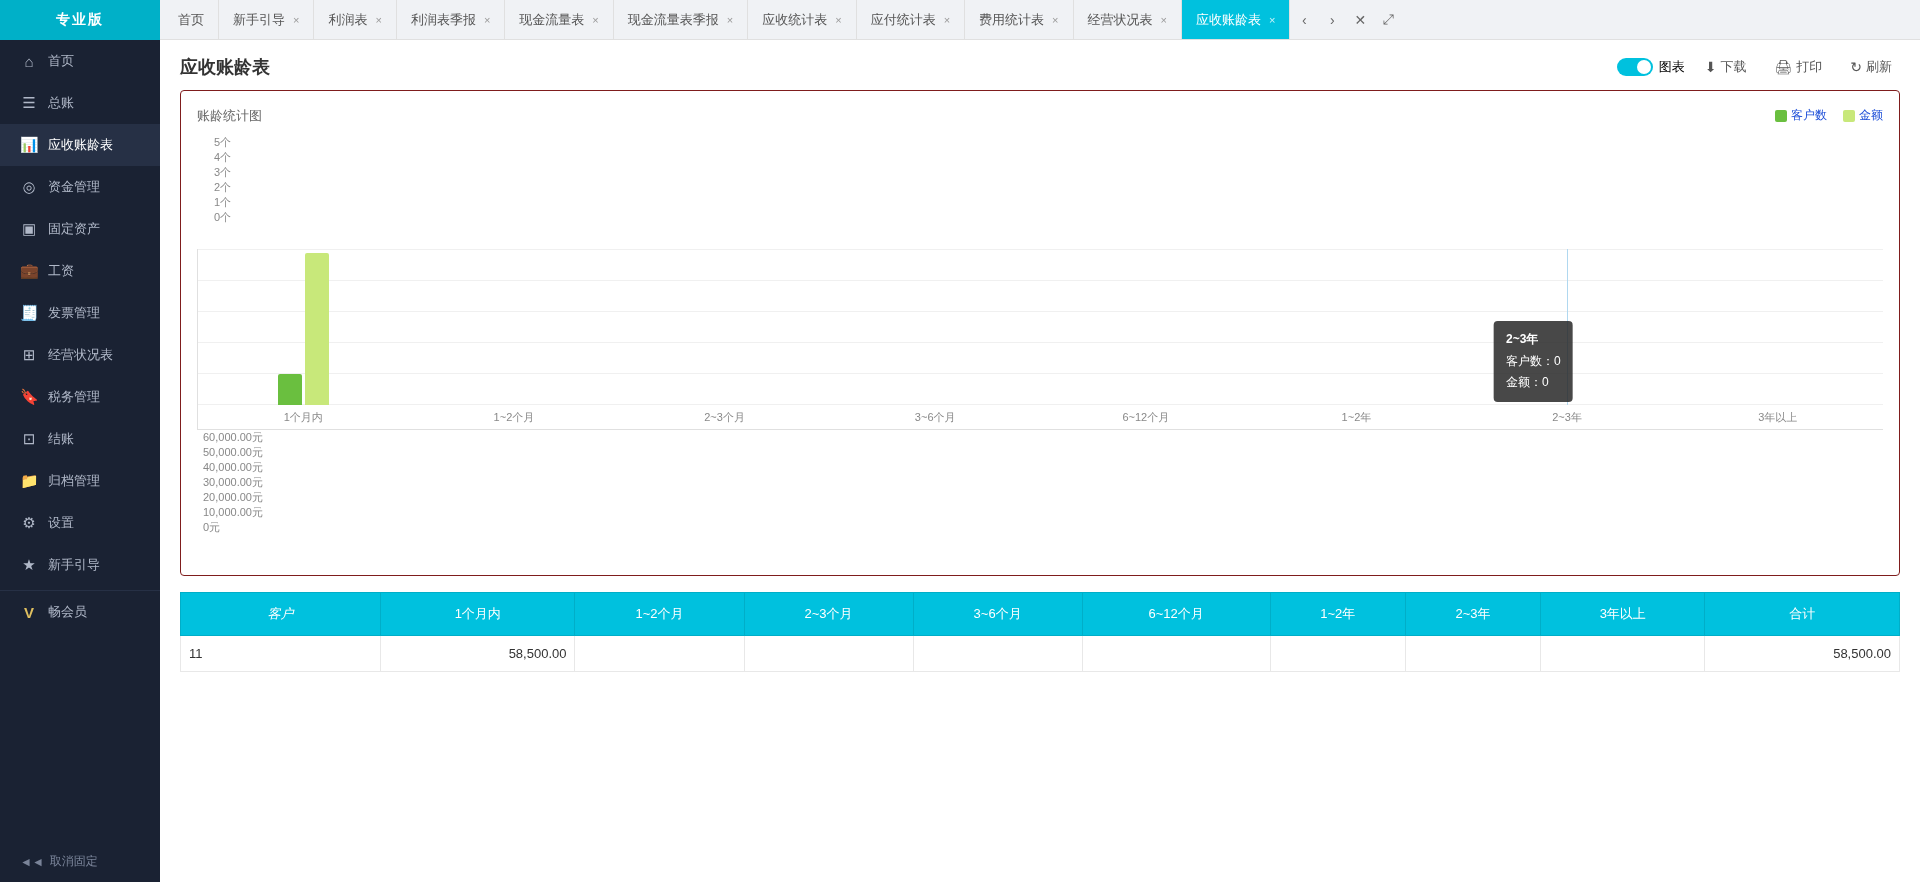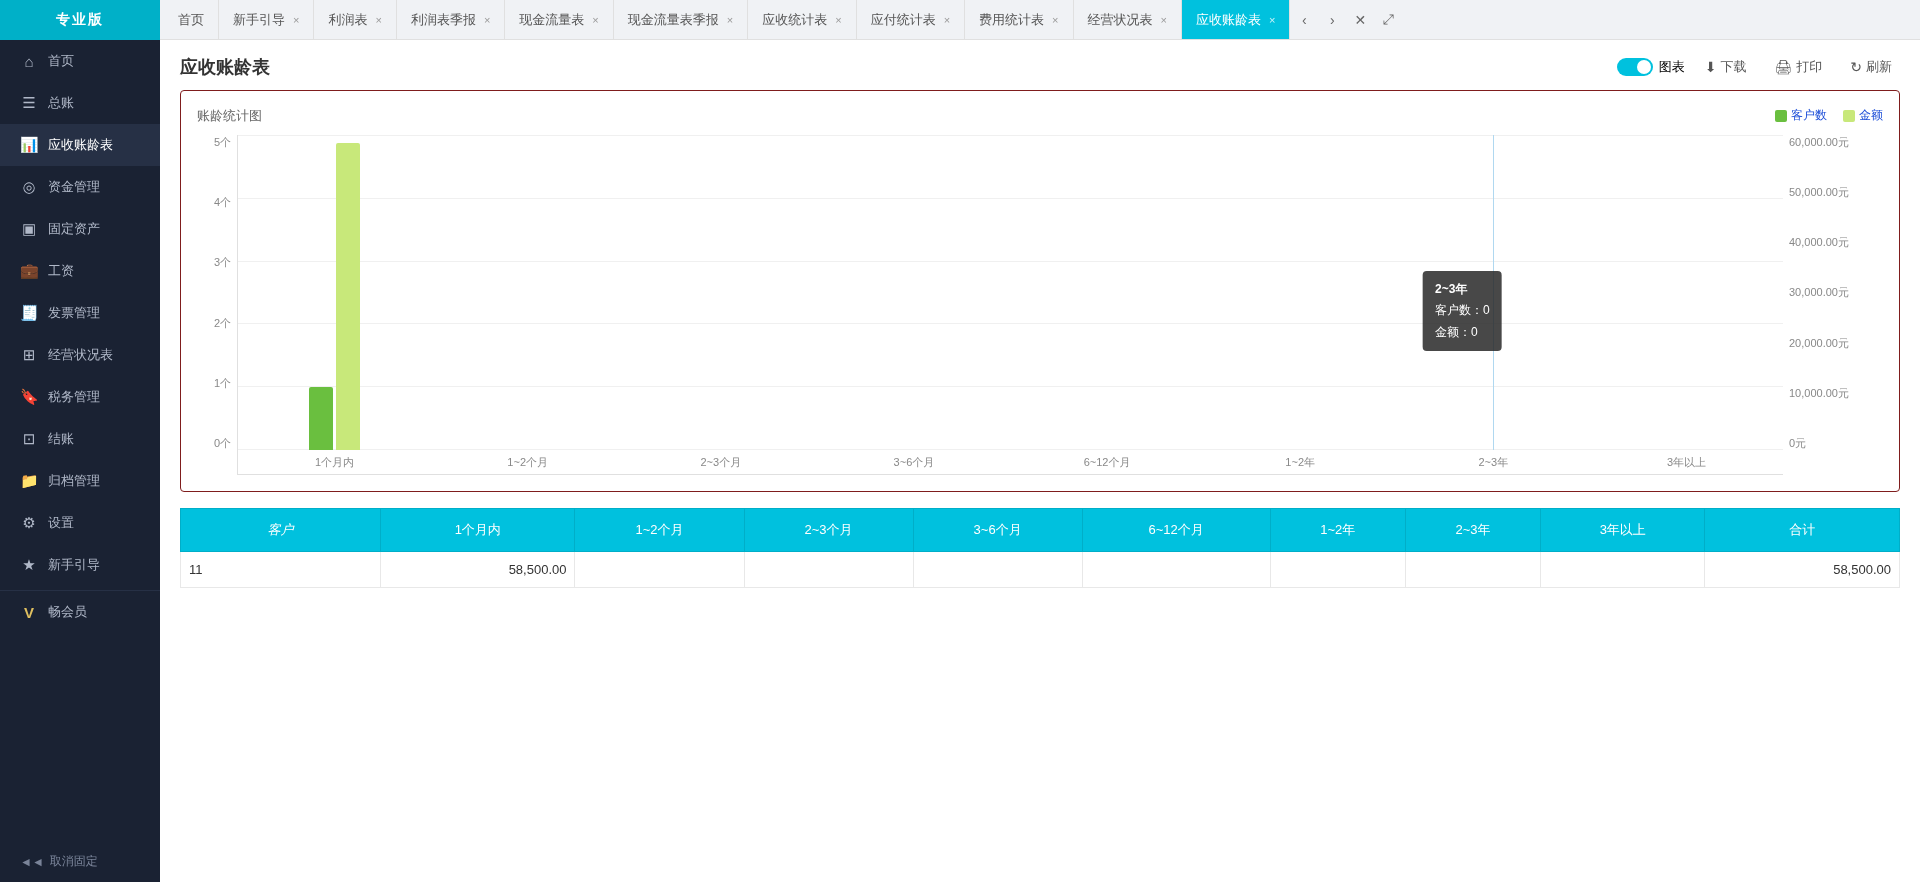--- a/index.html
+++ b/index.html
@@ -192,22 +192,23 @@
       gap: 4px;
     }
     .legend-dot {
       width: 12px;
       height: 12px;
       border-radius: 2px;
     }
 
     .chart-area {
       display: flex;
-      height: 340px;
+      height: 424px;
       position: relative;
+      flex-direction: column;
     }
     .chart-y-axis-left {
       width: 40px;
       display: flex;
       flex-direction: column;
       justify-content: space-between;
       align-items: flex-end;
       padding-right: 6px;
       font-size: 11px;
       color: #888;

